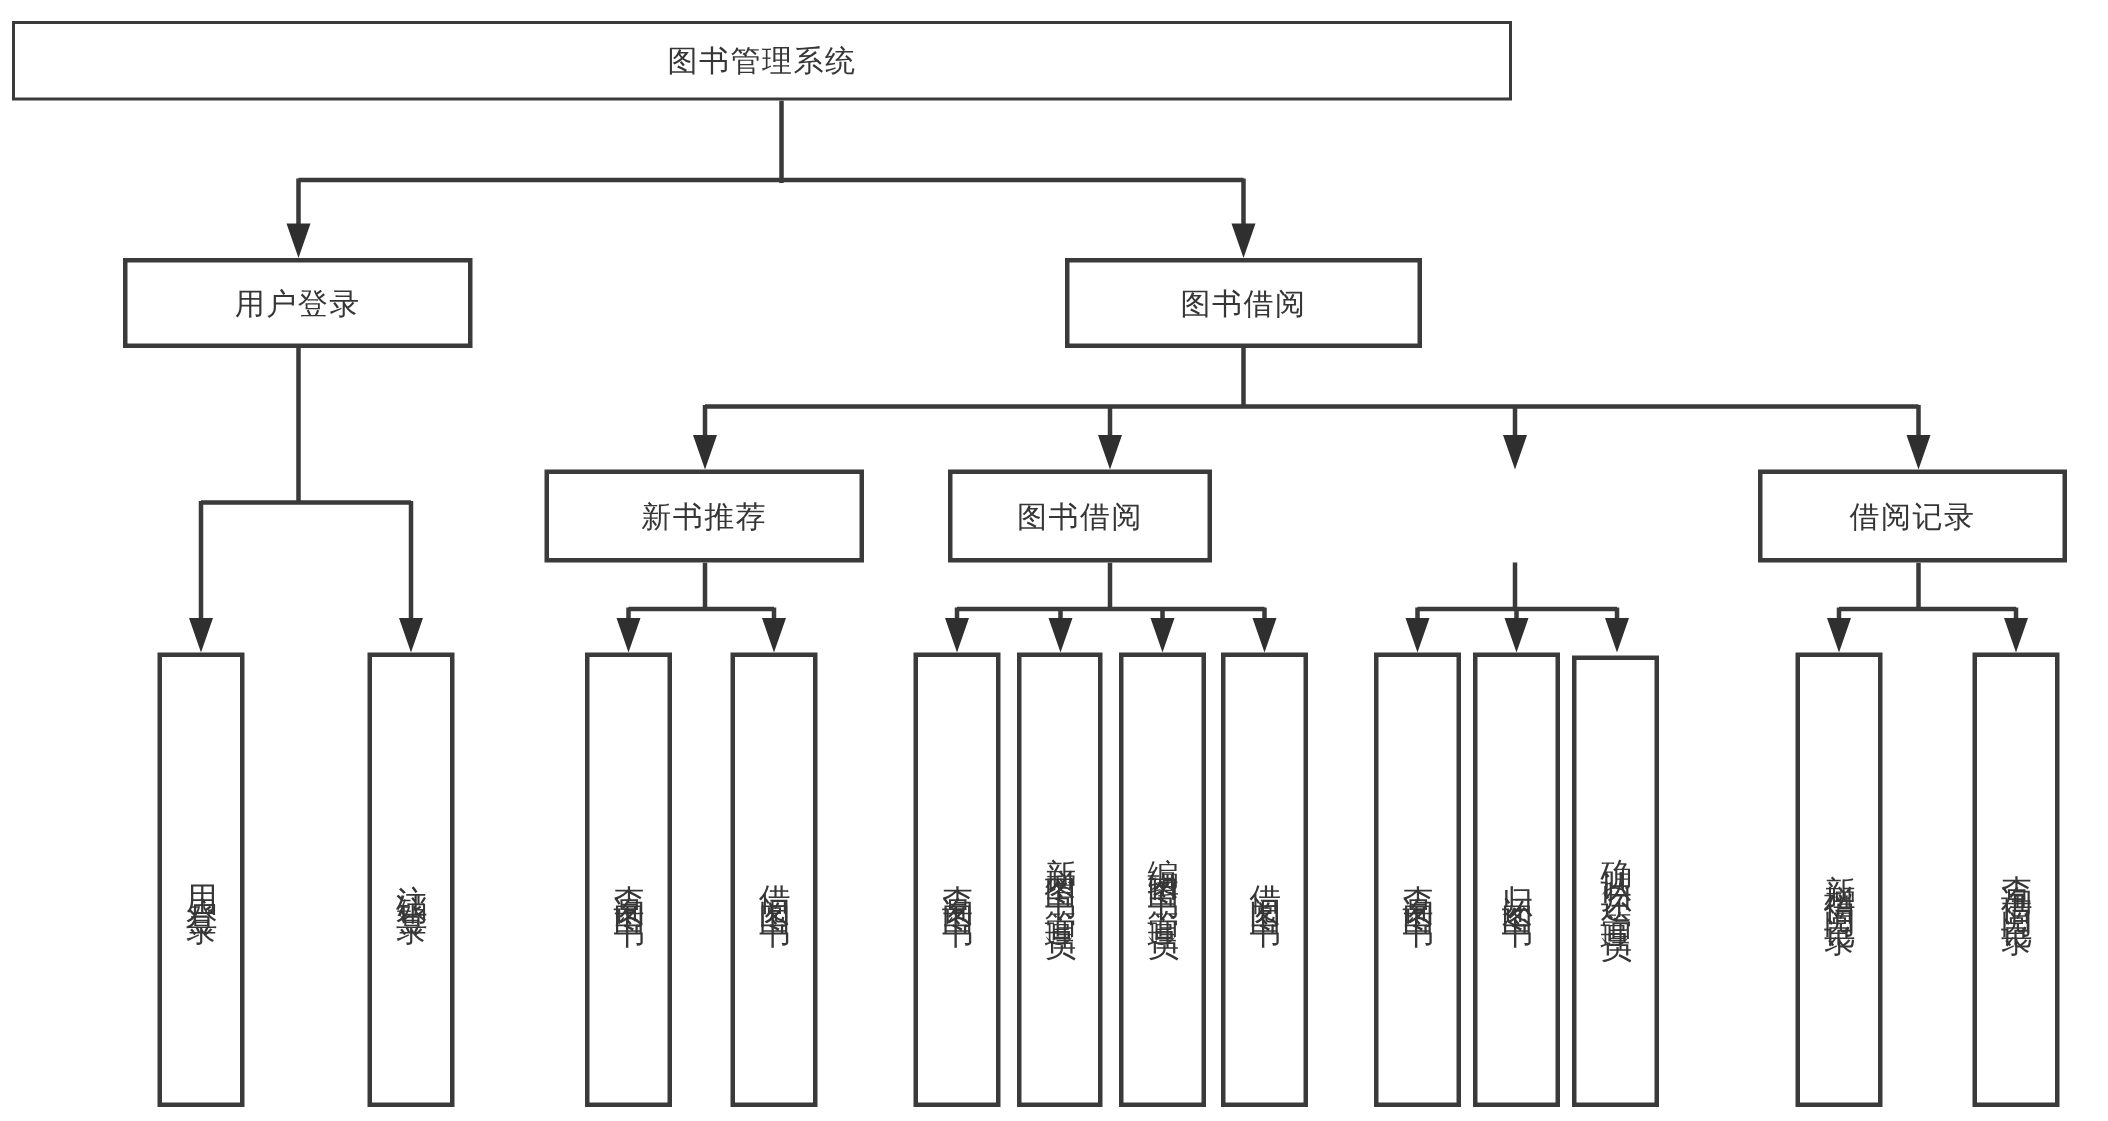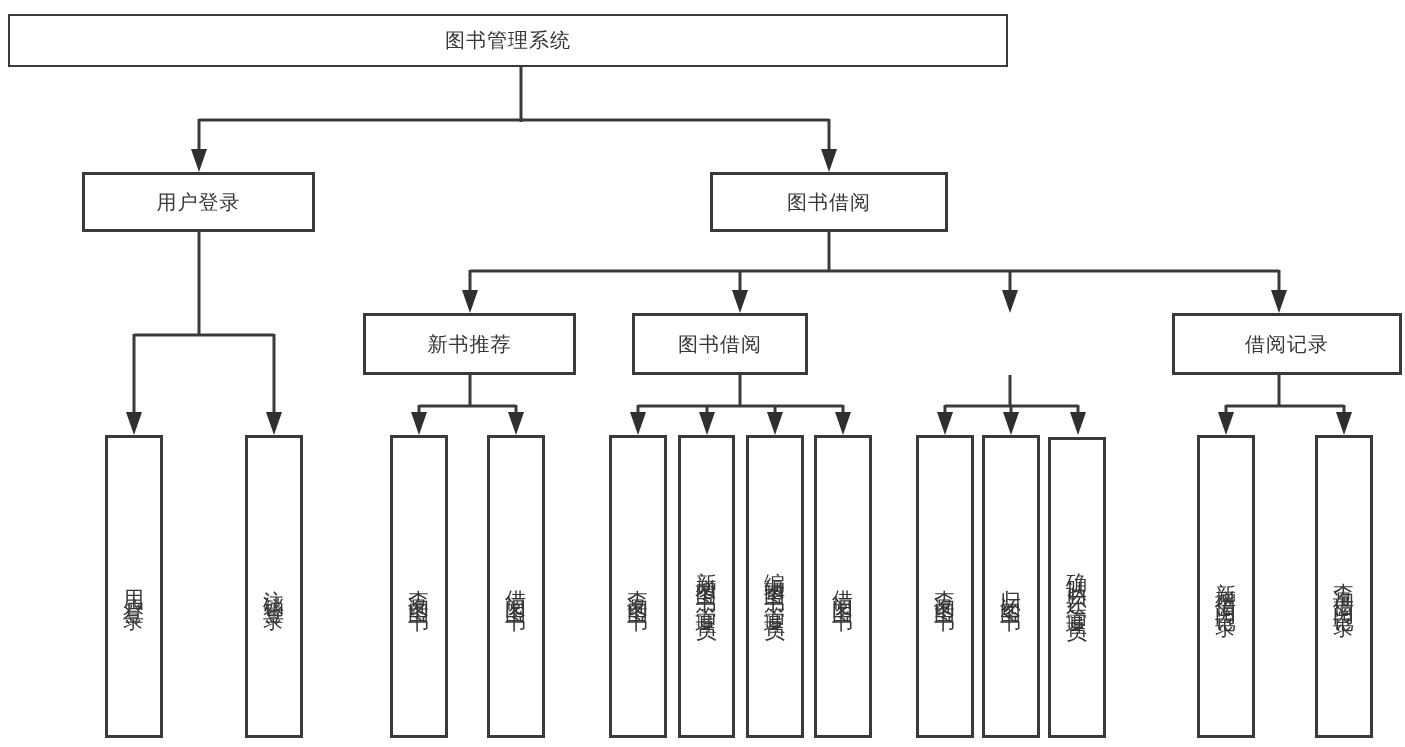--- a/index.html
+++ b/index.html
@@ -65,21 +65,21 @@
   <div class="box" style="left:710px;top:172px;width:238px;height:60px;">
     <span class="hlabel">图书借阅</span>
   </div>
 
   <div class="box" style="left:363px;top:313px;width:213px;height:62px;">
     <span class="hlabel">新书推荐</span>
   </div>
   <div class="box" style="left:632px;top:313px;width:176px;height:62px;">
     <span class="hlabel">图书借阅</span>
   </div>
-  <div class="box" style="left:1172px;top:313px;width:230px;height:62px;">
+  <div class="box" style="left:1172px;top:313px;width:206px;height:62px;">
     <span class="hlabel">借阅记录</span>
   </div>
 
   <div class="box" style="left:105px;top:435px;width:58px;height:303px;">
     <span class="vtext">用户登录</span>
   </div>
   <div class="box" style="left:245px;top:435px;width:58px;height:303px;">
     <span class="vtext">注销登录</span>
   </div>
 

